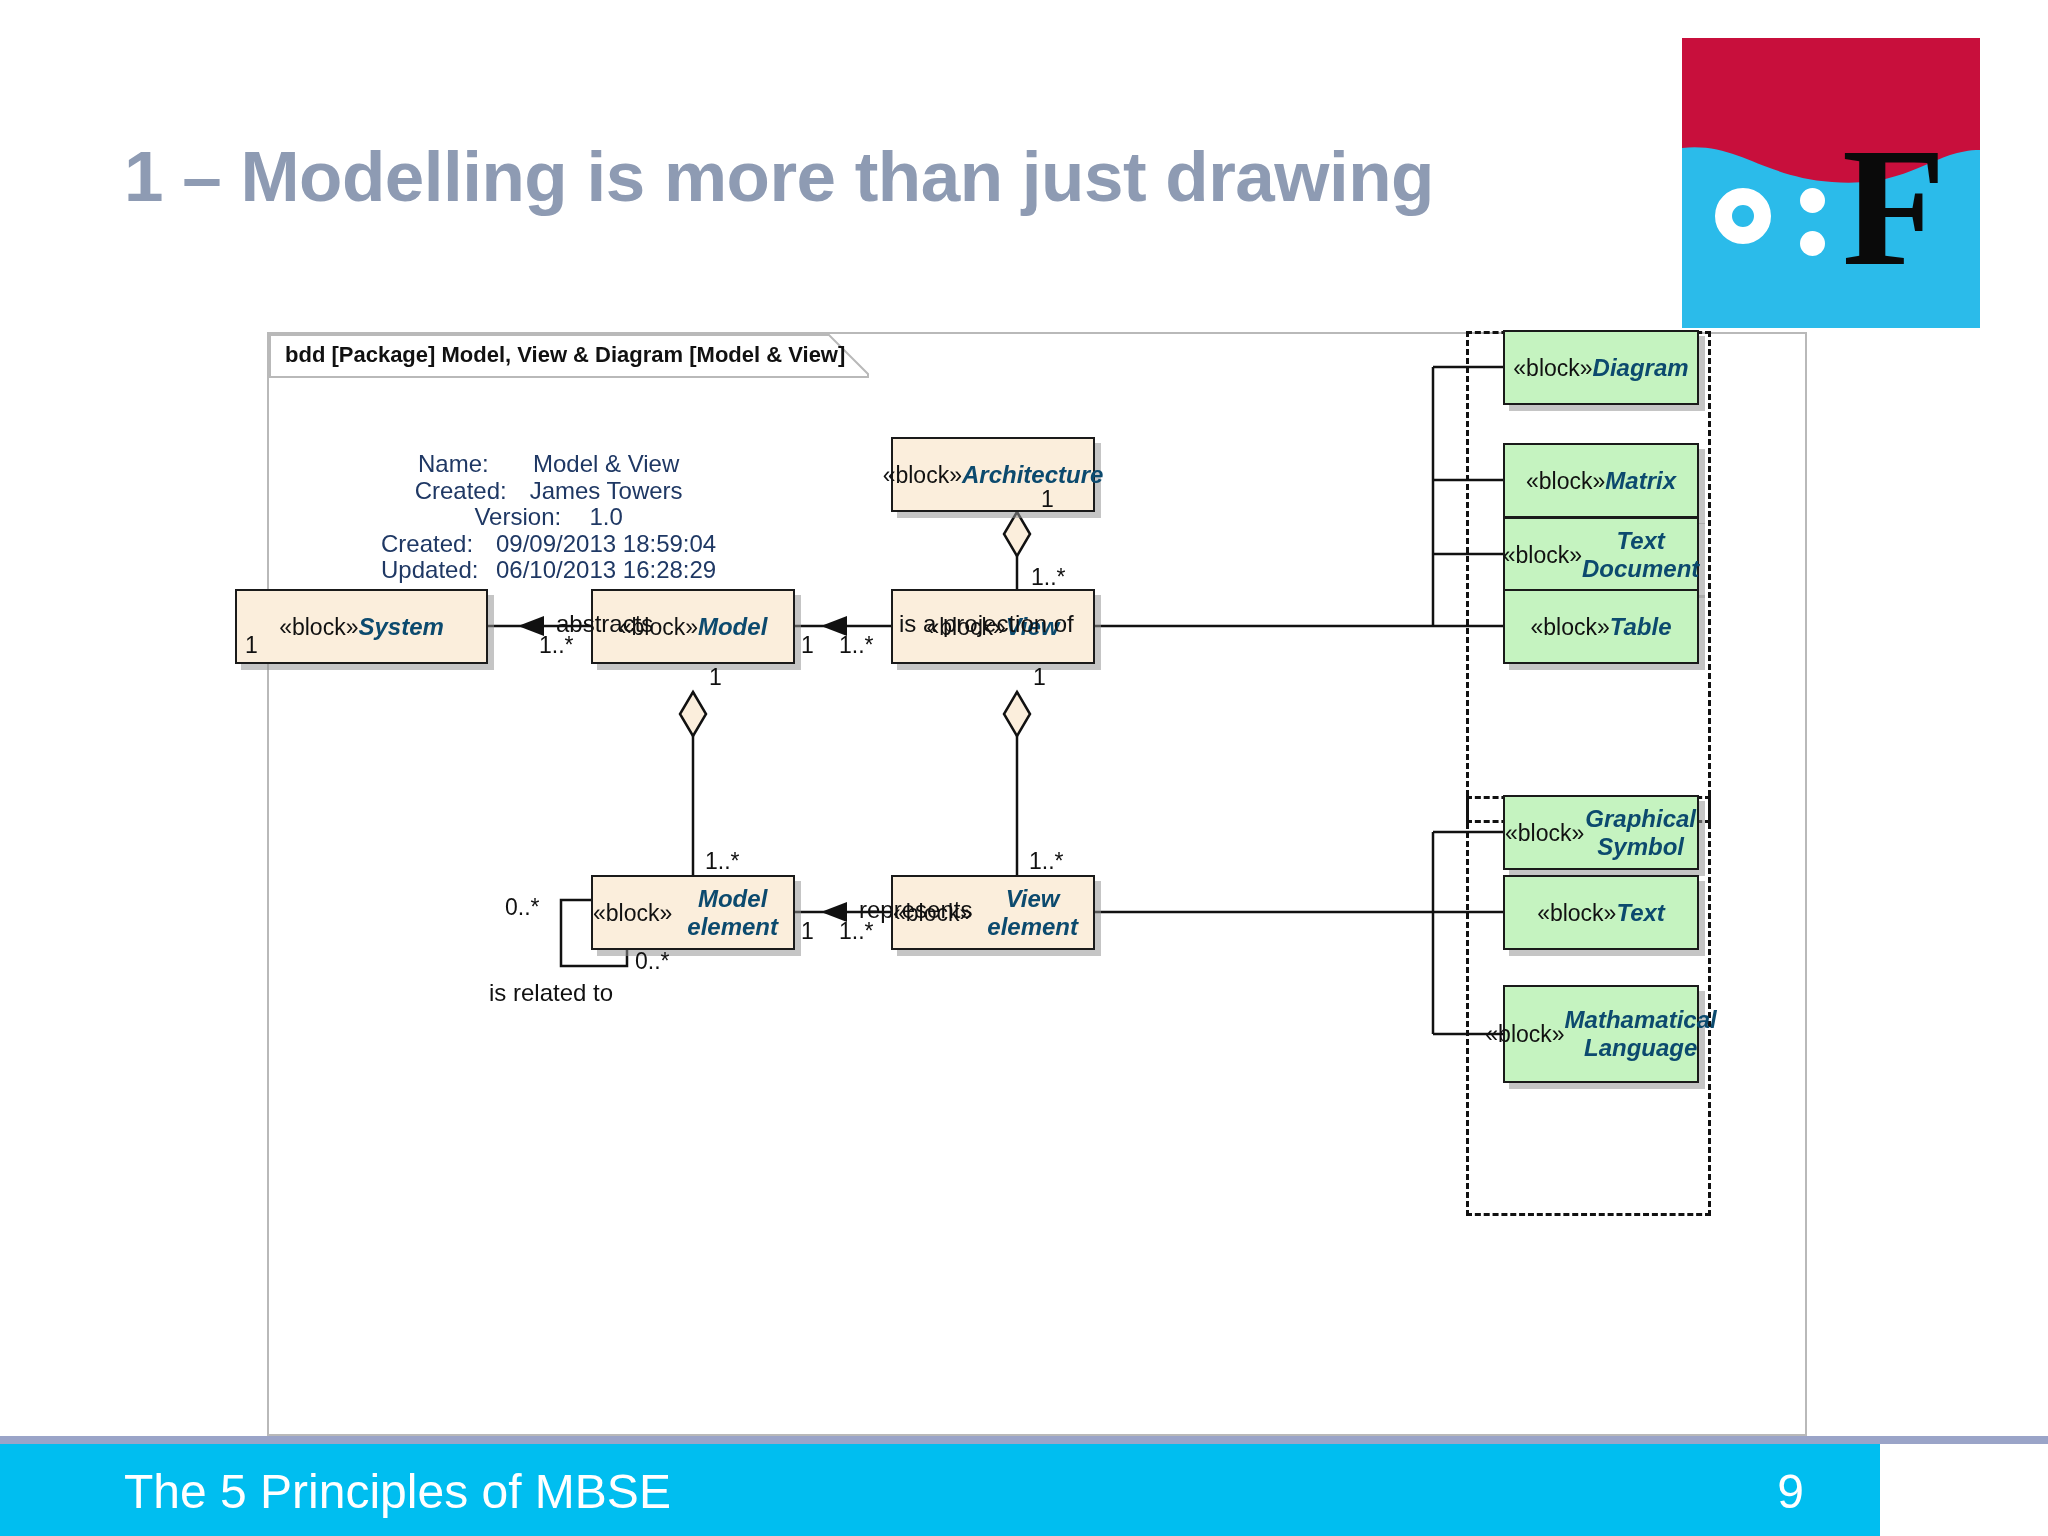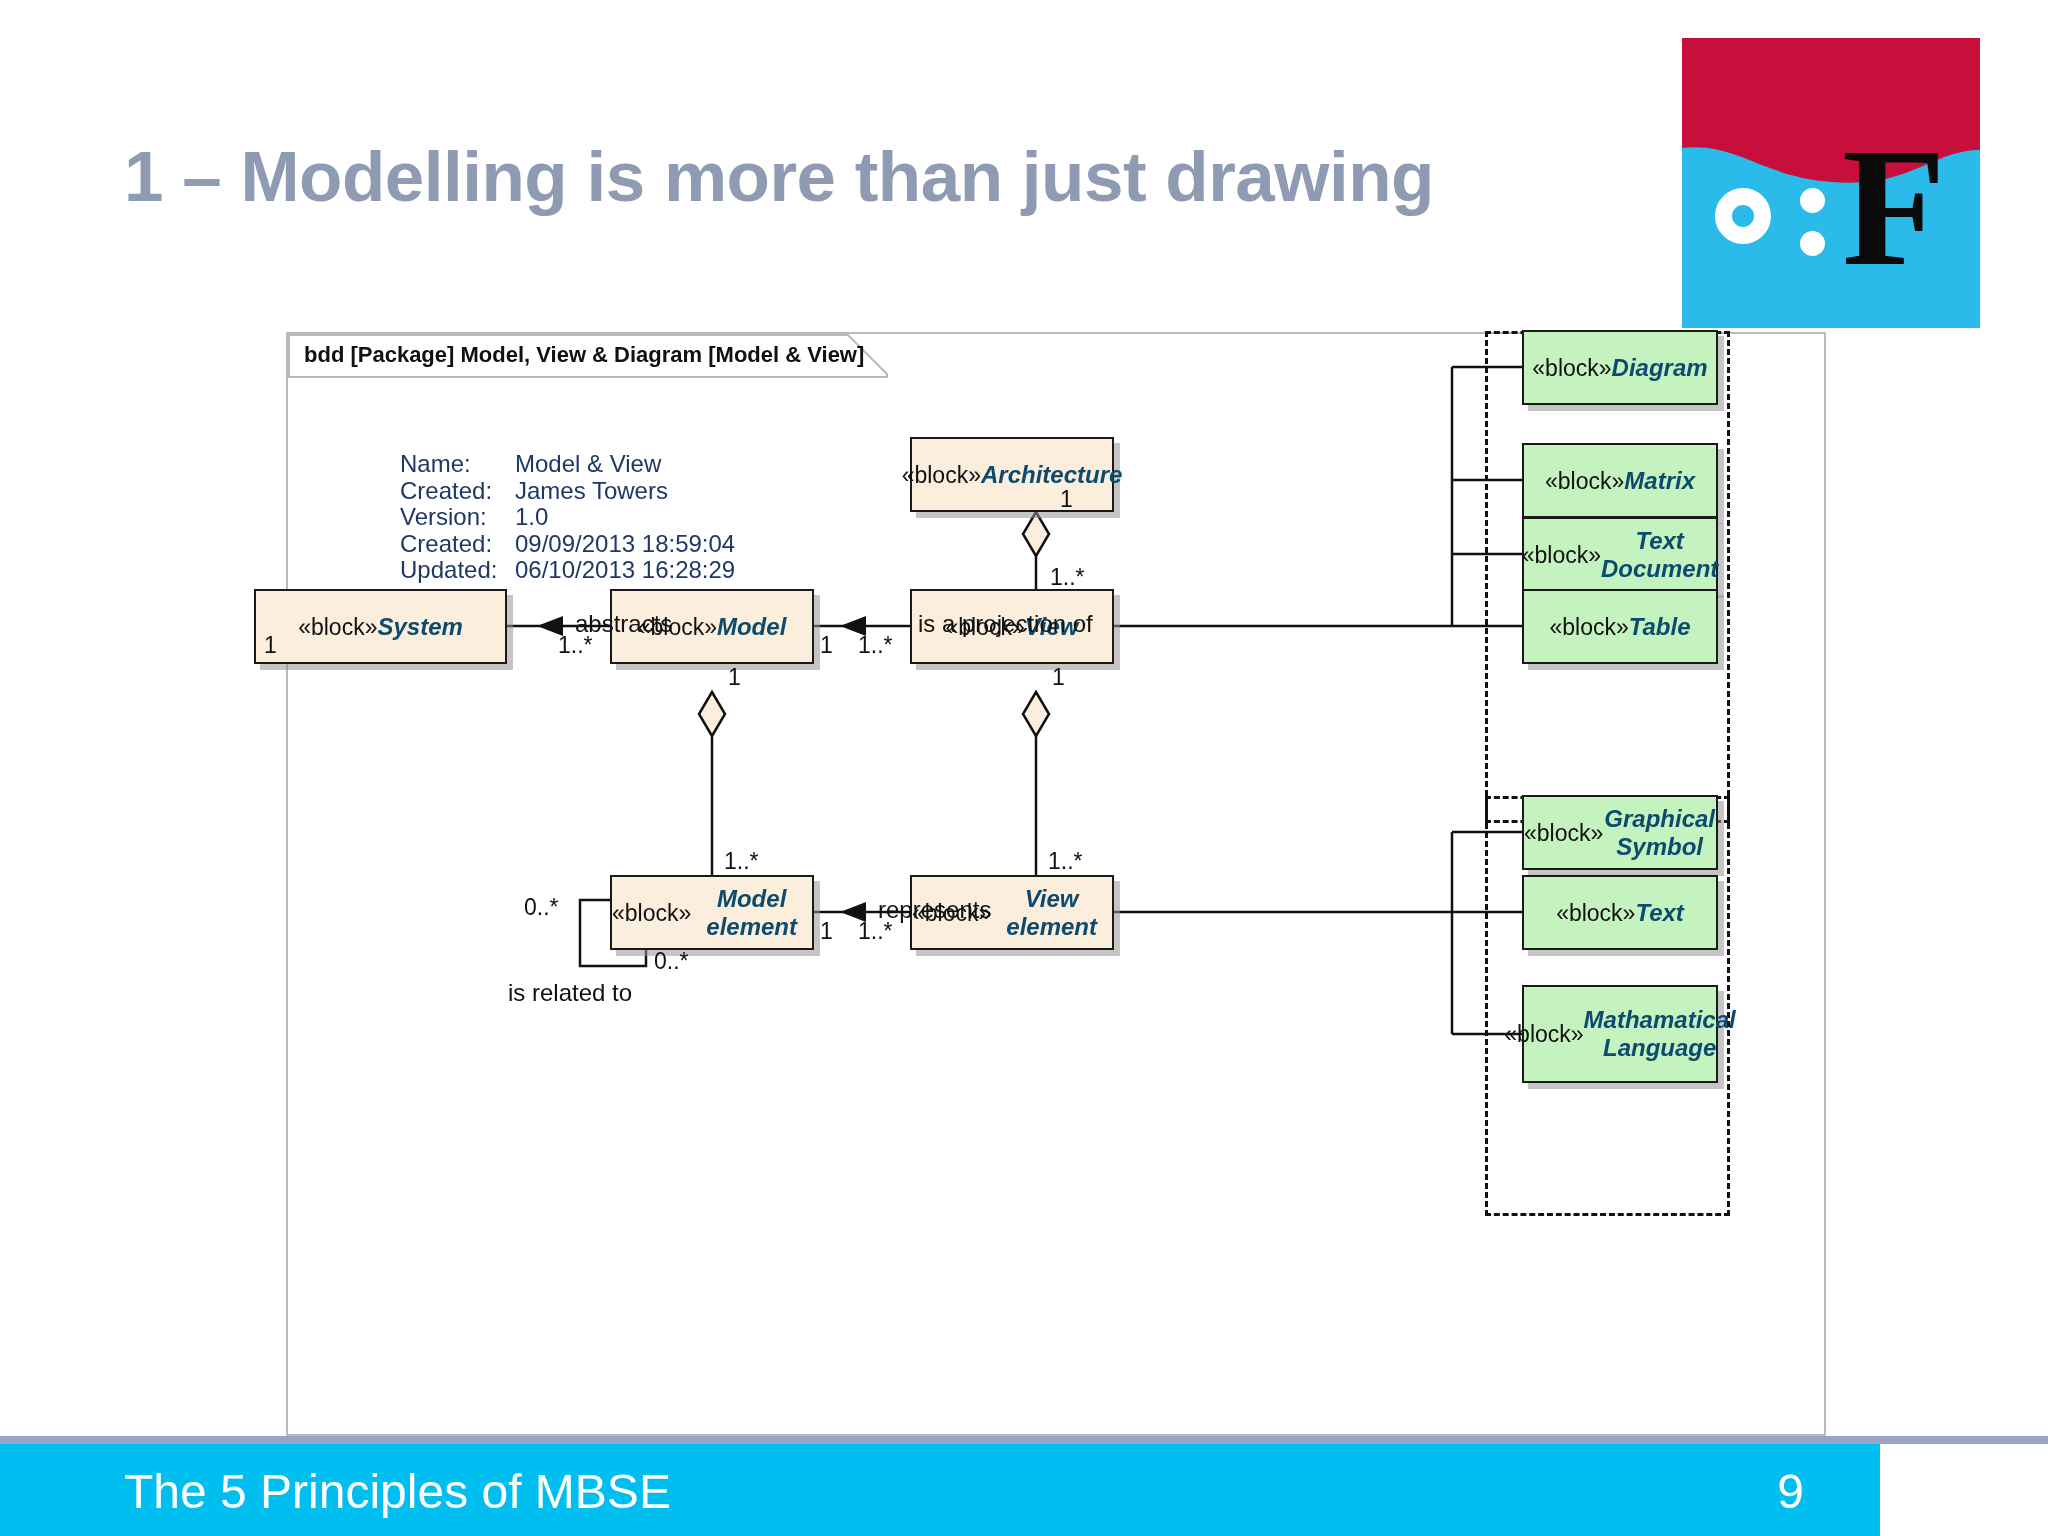--- a/index.html
+++ b/index.html
@@ -56,39 +56,39 @@
   #footer-text{
     position:absolute;left:124px;top:20px;
     font-size:48px;color:#ffffff;white-space:nowrap;
   }
   #footer-page{
     position:absolute;right:76px;top:20px;
     font-size:48px;color:#ffffff;
   }
   
   #bdd-frame{
-    position:absolute;left:286px;top:332px;
+    position:absolute;left:267px;top:332px;
     width:1540px;height:1104px;
     border:2px solid #b9b9b9;background:#ffffff;box-sizing:border-box;
   }
   #bdd-tab{
     position:absolute;left:0;top:0;height:42px;
     border-right:0;box-sizing:border-box;
   }
   #bdd-tab svg{position:absolute;left:0;top:0;}
   #bdd-tab-label{
     position:absolute;left:16px;top:8px;
     font-size:22px;font-weight:bold;color:#111;white-space:nowrap;
   }
   
   #meta{
     position:absolute;left:112px;top:117px;
     color:#1F3864;font-size:24px;line-height:26.5px;
   }
-  #meta .row{display:flex;}
+  #meta .row{display:flex;justify-content:center;}
   #meta .k{width:115px;}
   #meta .v{}
   
   .block{
     position:absolute;box-sizing:border-box;
     border:2.5px solid #1a1a1a;
     box-shadow:6px 6px 0 0 rgba(150,150,150,0.55);
     display:flex;flex-direction:row;
     align-items:center;justify-content:center;
     text-align:center;

